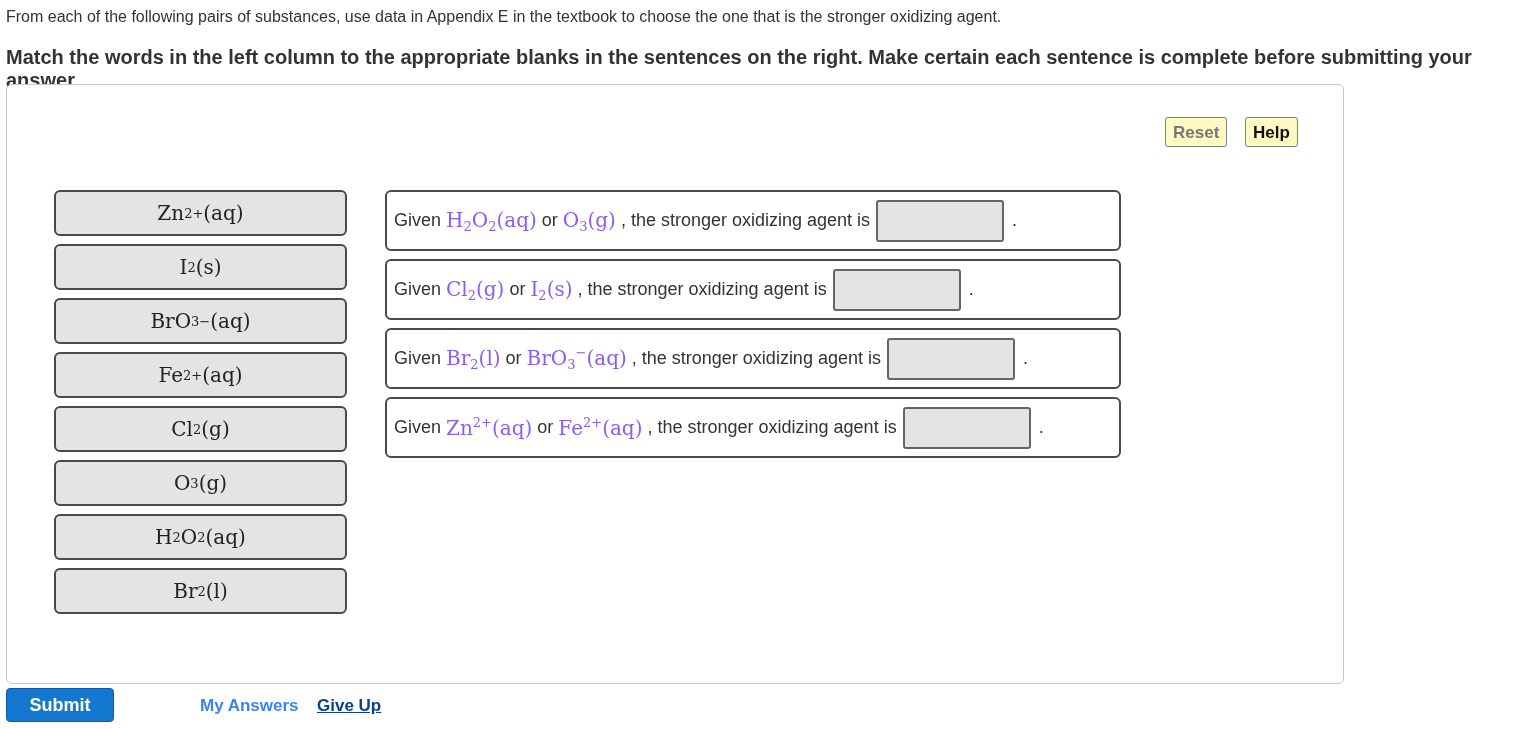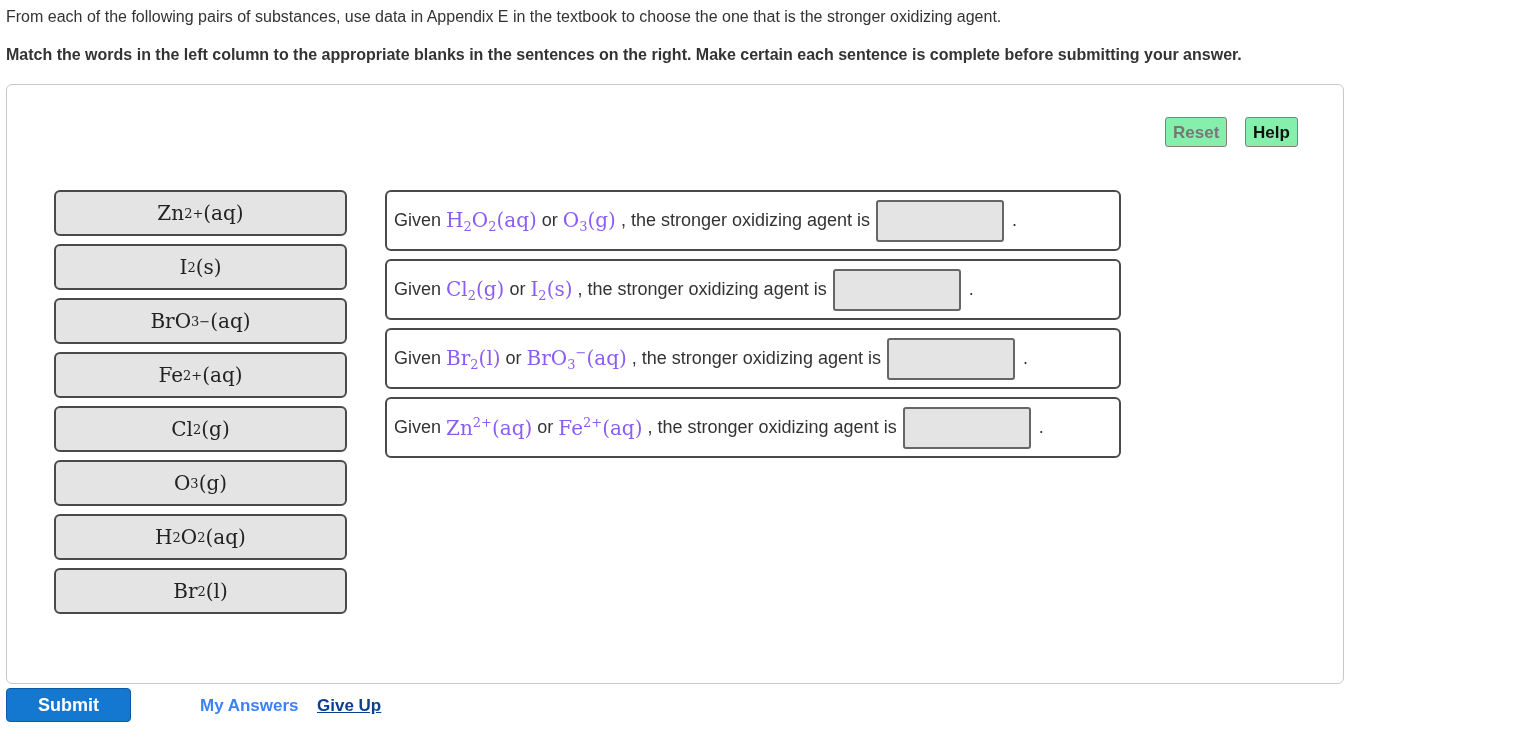--- a/index.html
+++ b/index.html
@@ -1,30 +1,30 @@
 <!DOCTYPE html>
 <html><head>
 <meta charset="utf-8">
 <style>
   html,body{margin:0;padding:0;background:#fff;}
   body{width:1526px;height:729px;position:relative;overflow:hidden;font-family:"Liberation Sans",sans-serif;color:#333;}
   .instr{position:absolute;left:6px;top:8px;font-size:16px;color:#333;text-align:center;}
-  .instr2{position:absolute;left:6px;top:46px;font-size:16px;font-weight:bold;color:#333;}
+  .instr2{position:absolute;left:6px;top:46px;font-size:20px;font-weight:bold;color:#333;}
   .panel{position:absolute;left:6px;top:84px;width:1336px;height:598px;border:1px solid #c8c8c8;border-radius:6px;background:#fff;}
-  .tbtn{position:absolute;top:117px;height:30px;border:1px solid #808080;border-radius:3px;background:#86efac;font-size:17px;font-weight:bold;padding:0 7px;line-height:30px;box-sizing:border-box;}
+  .tbtn{position:absolute;top:117px;height:30px;border:1px solid #808080;border-radius:3px;background:#fef9c3;font-size:17px;font-weight:bold;padding:0 7px;line-height:30px;box-sizing:border-box;}
   .reset{left:1165px;color:#777;}
   .help{left:1245px;color:#111;}
   .chip{position:absolute;left:54px;width:293px;height:46px;box-sizing:border-box;border:2px solid #4a4a4a;border-radius:6px;background:#e4e4e4;display:flex;align-items:center;justify-content:center;font-family:"DejaVu Serif","Liberation Serif",serif;font-size:20px;color:#222;}
   .chip sub,.sent sub{font-size:13px;vertical-align:-4px;}
   .chip sup,.sent sup{font-size:13px;vertical-align:8px;}
   .sent{position:absolute;left:385px;width:736px;height:61px;box-sizing:border-box;border:2px solid #4a4a4a;border-radius:6px;background:#fff;display:flex;align-items:center;padding-left:7px;font-size:18px;color:#333;}
   .m{font-family:"DejaVu Serif","Liberation Serif",serif;font-size:20px;color:#8b5cf6;margin:0 5px;}
   .blank{display:inline-block;width:128px;height:42px;box-sizing:border-box;border:2px solid #666;border-radius:3px;background:#e4e4e4;margin:0 4px 0 6px;}
   .dot{margin-left:4px;}
-  .submit{position:absolute;left:6px;top:688px;width:125px;height:34px;box-sizing:border-box;border:1px solid #0a5aa8;border-radius:4px;background:#1477d0;color:#fff;font-size:18px;font-weight:bold;display:flex;align-items:center;justify-content:center;}
+  .submit{position:absolute;left:6px;top:688px;width:108px;height:34px;box-sizing:border-box;border:1px solid #0a5aa8;border-radius:4px;background:#1477d0;color:#fff;font-size:18px;font-weight:bold;display:flex;align-items:center;justify-content:center;}
   .myans{position:absolute;left:200px;top:696px;font-size:17px;font-weight:bold;color:#3b82f6;}
   .giveup{position:absolute;left:317px;top:696px;font-size:17px;font-weight:bold;color:#0b3f8f;text-decoration:underline;}
 </style>
 </head>
 <body>
 
 <div class="instr">From each of the following pairs of substances, use data in Appendix E in the textbook to choose the one that is the stronger oxidizing agent.</div>
 <div class="instr2">Match the words in the left column to the appropriate blanks in the sentences on the right. Make certain each sentence is complete before submitting your answer.</div>
 
 <div class="panel"></div>

